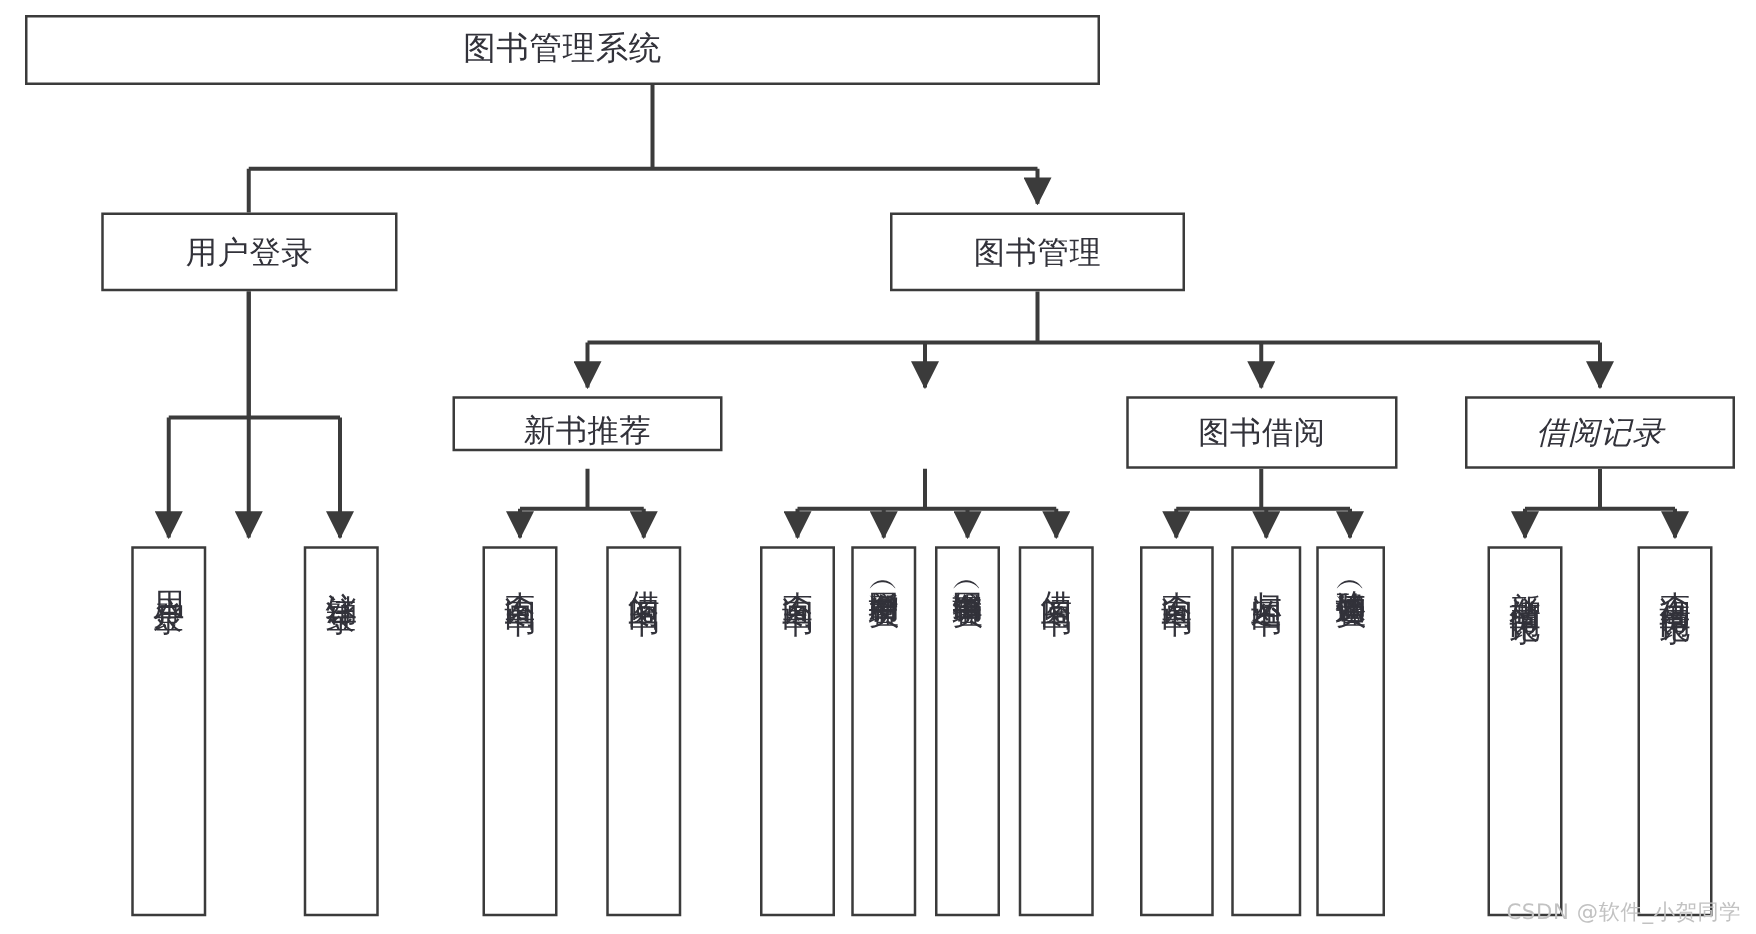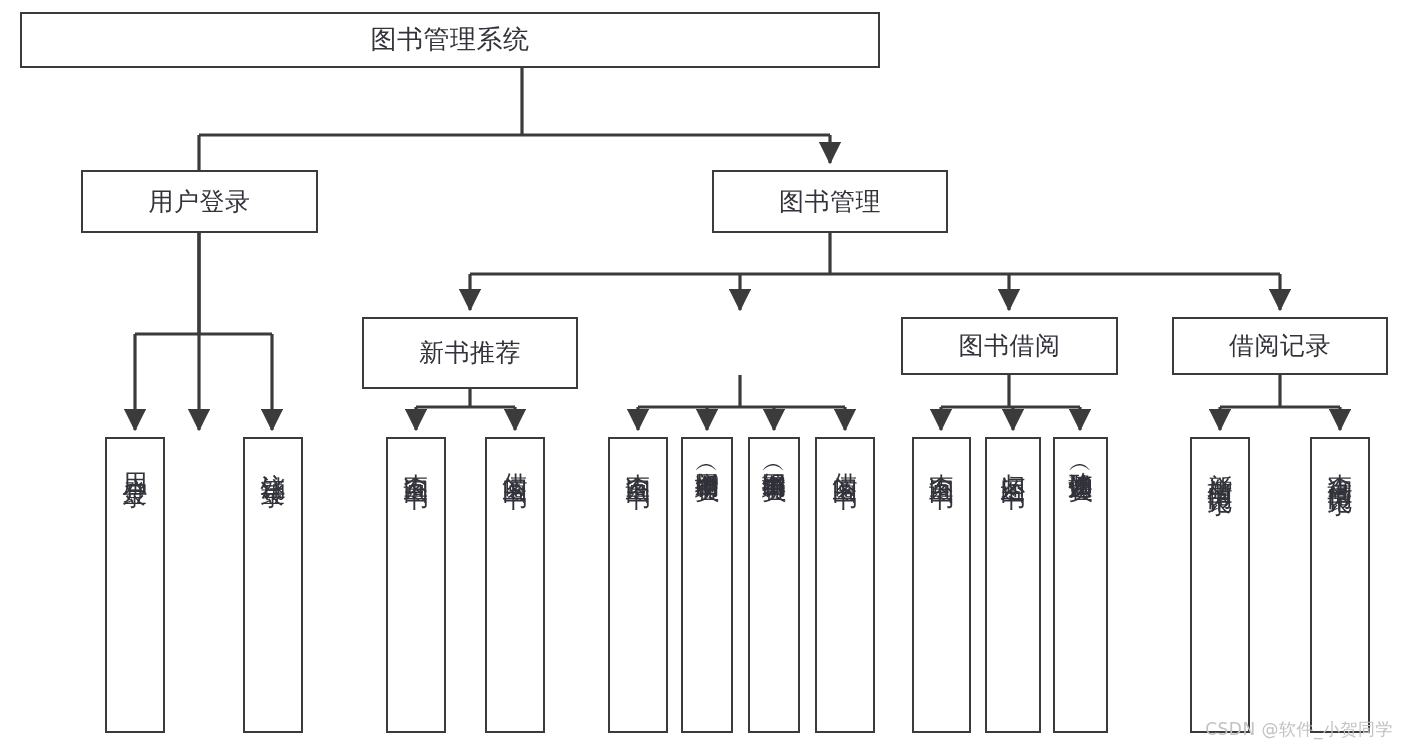--- a/index.html
+++ b/index.html
@@ -134,28 +134,28 @@
     <span class="node-label" style="color: rgb(50, 50, 58);">图书管理系统</span>
   </div>
 
   <div class="node horiz" style="left: 81px; top: 170px; width: 237px; height: 63px; border-color: rgb(59, 59, 59);">
     <span class="node-label" style="color: rgb(50, 50, 58);">用户登录</span>
   </div>
   <div class="node horiz" style="left: 712px; top: 170px; width: 236px; height: 63px; border-color: rgb(59, 59, 59);">
     <span class="node-label" style="color: rgb(50, 50, 58);">图书管理</span>
   </div>
 
-  <div class="node horiz" style="left: 362px; top: 317px; width: 216px; height: 72px; border-color: rgb(59, 59, 59);">
+  <div class="node horiz" style="left: 362px; top: 317px; width: 216px; height: 44px; border-color: rgb(59, 59, 59); align-items: flex-end;">
     <span class="node-label" style="color: rgb(50, 50, 58);">新书推荐</span>
   </div>
   <div class="node horiz" style="left: 901px; top: 317px; width: 217px; height: 58px; border-color: rgb(59, 59, 59);">
     <span class="node-label" style="color: rgb(50, 50, 58);">图书借阅</span>
   </div>
   <div class="node horiz" style="left: 1172px; top: 317px; width: 216px; height: 58px; border-color: rgb(59, 59, 59);">
-    <span class="node-label" style="color: rgb(50, 50, 58);">借阅记录</span>
+    <span class="node-label" style="color: rgb(50, 50, 58); font-style: italic;">借阅记录</span>
   </div>
 
   <div class="node vert" style="left: 105px; top: 437px; width: 60px; height: 296px; border-color: rgb(59, 59, 59);">
     <span class="node-label" style="color: rgb(50, 50, 58);">用户登录</span>
   </div>
   <div class="node vert" style="left: 243px; top: 437px; width: 60px; height: 296px; border-color: rgb(59, 59, 59);">
     <span class="node-label" style="color: rgb(50, 50, 58);">注销登录</span>
   </div>
   <div class="node vert" style="left: 386px; top: 437px; width: 60px; height: 296px; border-color: rgb(59, 59, 59);">
     <span class="node-label" style="color: rgb(50, 50, 58);">查询图书</span>

